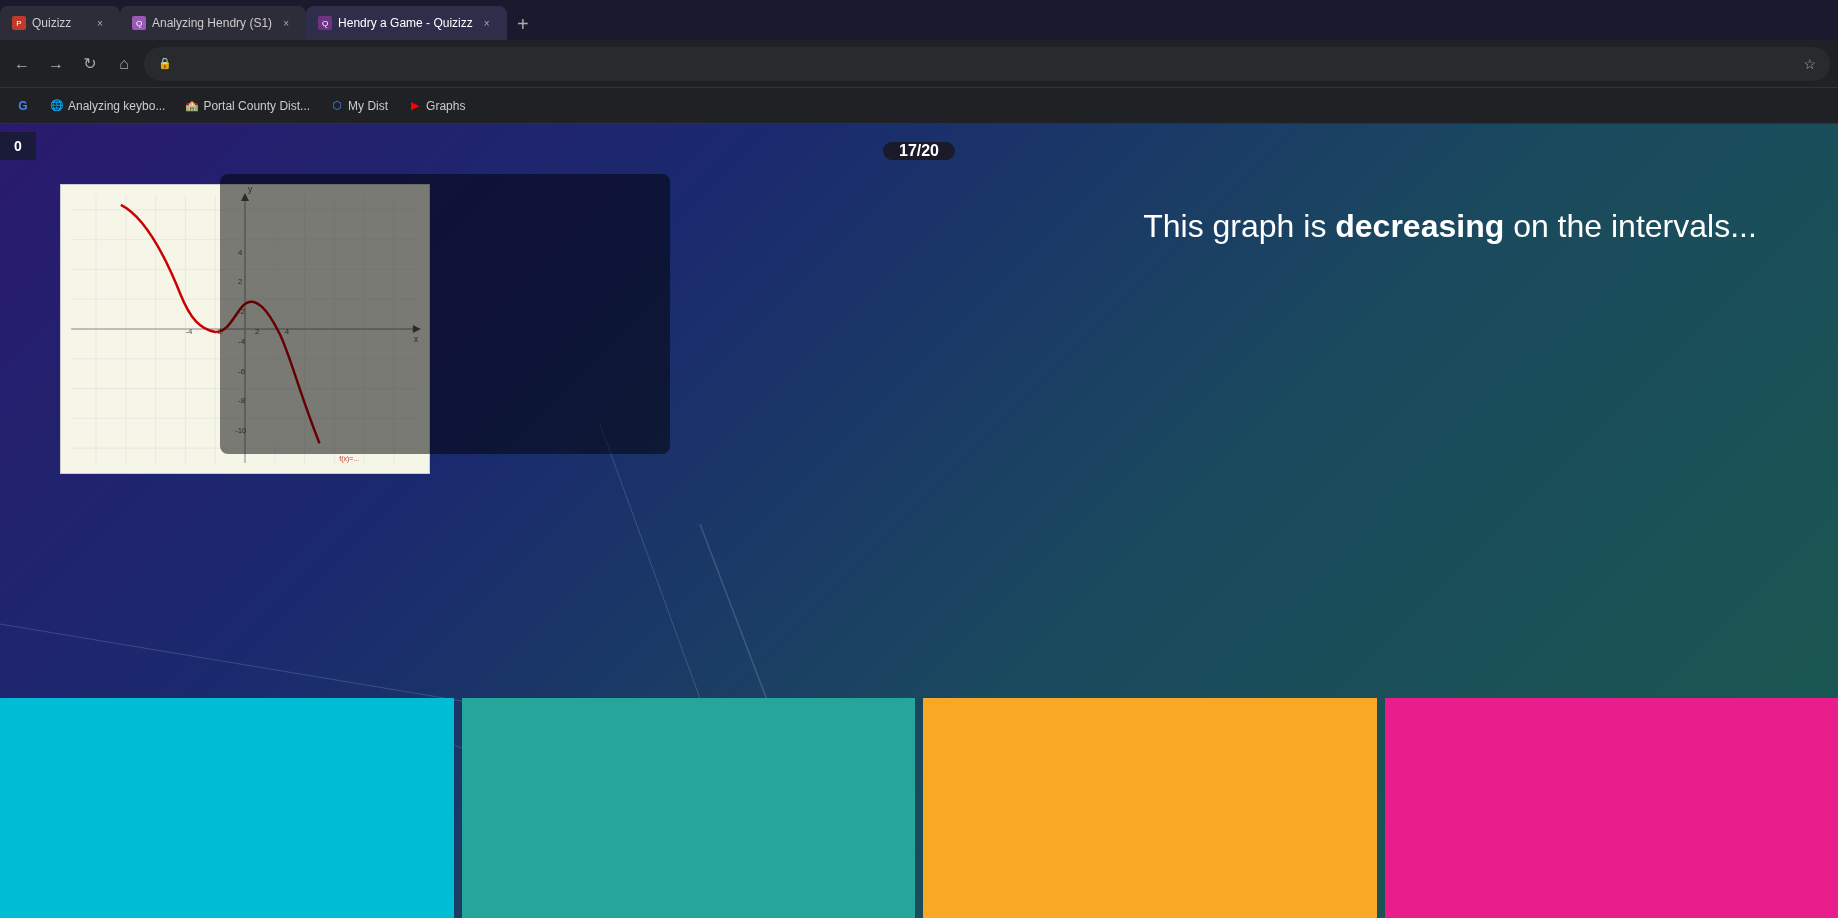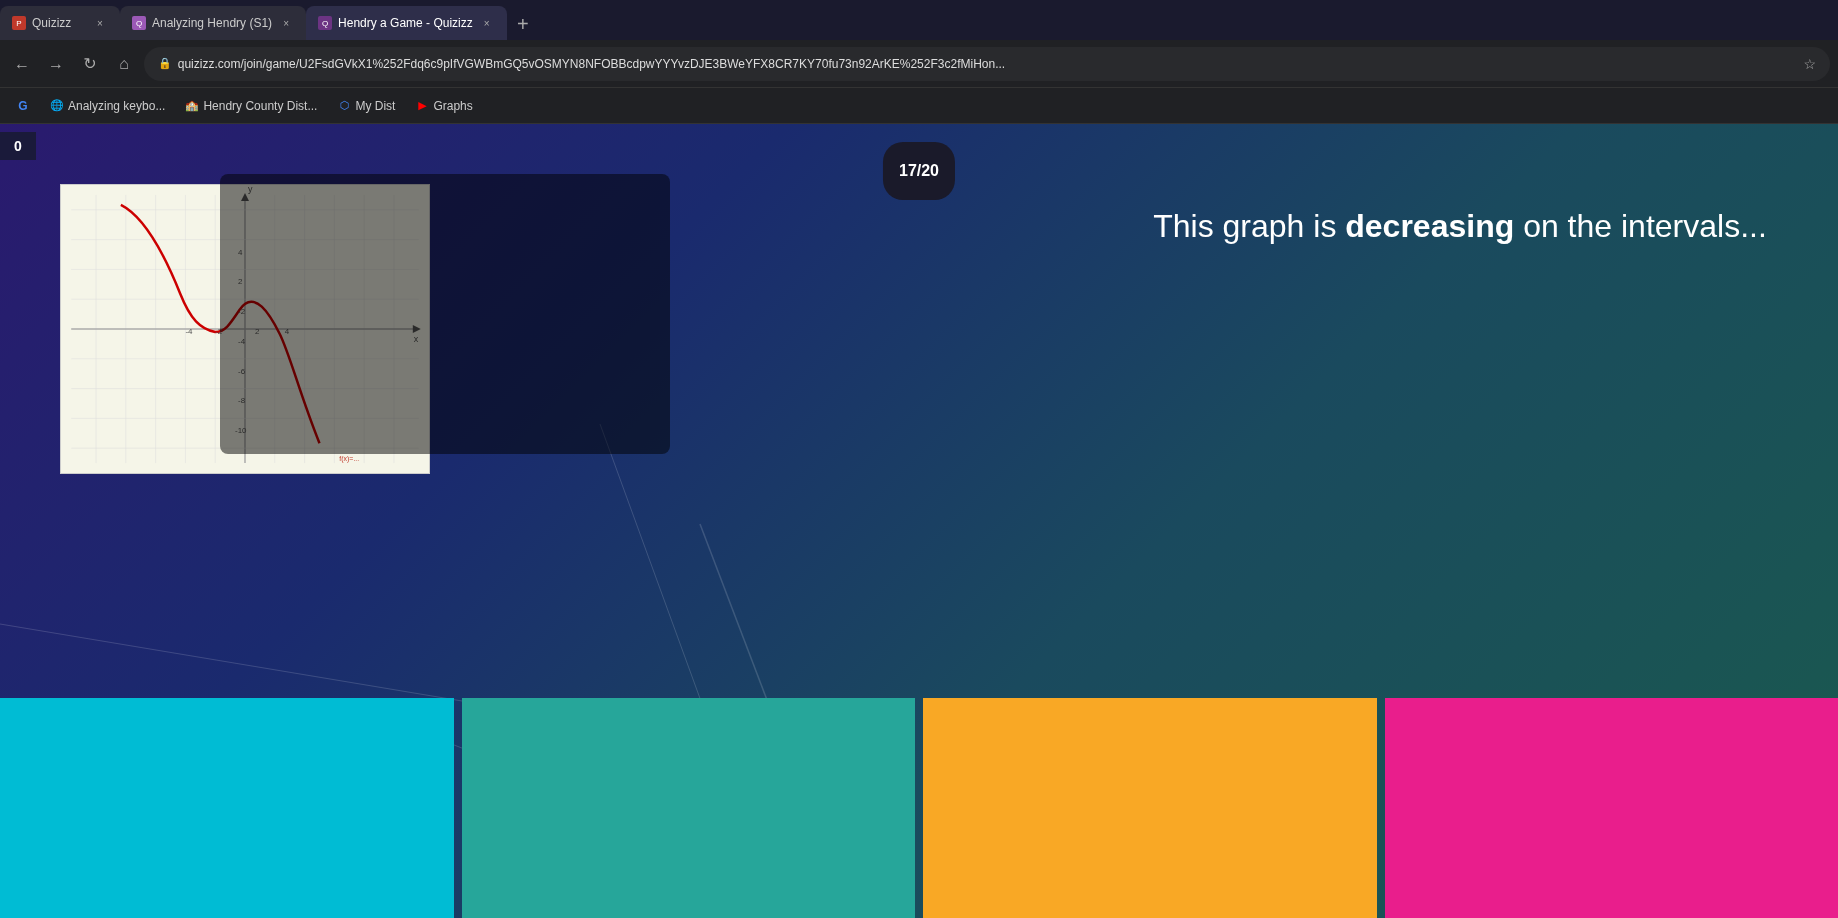--- a/index.html
+++ b/index.html
@@ -180,21 +180,21 @@
 
     
     .score-badge {
       position: absolute;
       top: 18px;
       left: 50%;
       transform: translateX(-50%);
       background: #1a1a2a;
       color: #fff;
       border-radius: 20px;
-      padding: 20px 16px;
+      padding: 0 16px;
       font-size: 16px;
       font-weight: bold;
       z-index: 10;
     }
 
     
     .left-panel {
       position: absolute;
       left: 50px;
       top: 40px;
@@ -227,21 +227,21 @@
       left: 170px;
       width: 450px;
       height: 280px;
       background: rgba(0,0,0,0.5);
       border-radius: 8px;
     }
 
     
     .right-panel {
       position: absolute;
-      right: 28px;
+      right: 38px;
       top: 80px;
       width: 700px;
       display: flex;
       align-items: center;
       justify-content: center;
     }
 
     .question-text {
       color: #fff;
       font-size: 32px;
@@ -348,37 +348,36 @@
   </div>
 
   <div class="nav-bar">
     <div class="nav-btn">←</div>
     <div class="nav-btn">→</div>
     <div class="nav-btn">↻</div>
     <div class="nav-btn">⌂</div>
 
     <div class="address-bar">
       <span class="address-bar-lock">🔒</span>
-      <span class="address-text">quizizz.com/join/game/U2FsdGVkX1%252Fdq6c9pIfVGWBmGQ5vOSMYN8NFOBBcdpwYYYvzDJE3BWeYFX8CR7KY70fu73n92ArKE%252F3c2fMiHon...</span>
       <span class="nav-star">☆</span>
     </div>
   </div>
 
   <div class="bookmarks-bar">
 
     <div class="bookmark-item">
       <span class="bookmark-favicon favicon-google">G</span>
     </div>
     <div class="bookmark-item">
       <span class="bookmark-favicon">🌐</span>
       <span>Analyzing keybo...</span>
     </div>
     <div class="bookmark-item">
       <span class="bookmark-favicon">🏫</span>
-      <span>Hendry County Dist...</span>
+      <span>Portal County Dist...</span>
     </div>
     <div class="bookmark-item">
       <span class="bookmark-favicon favicon-apps">⬡</span>
       <span>My Dist</span>
     </div>
     <div class="bookmark-item">
       <span class="bookmark-favicon favicon-youtube">▶</span>
       <span>Graphs</span>
     </div>
   </div>

